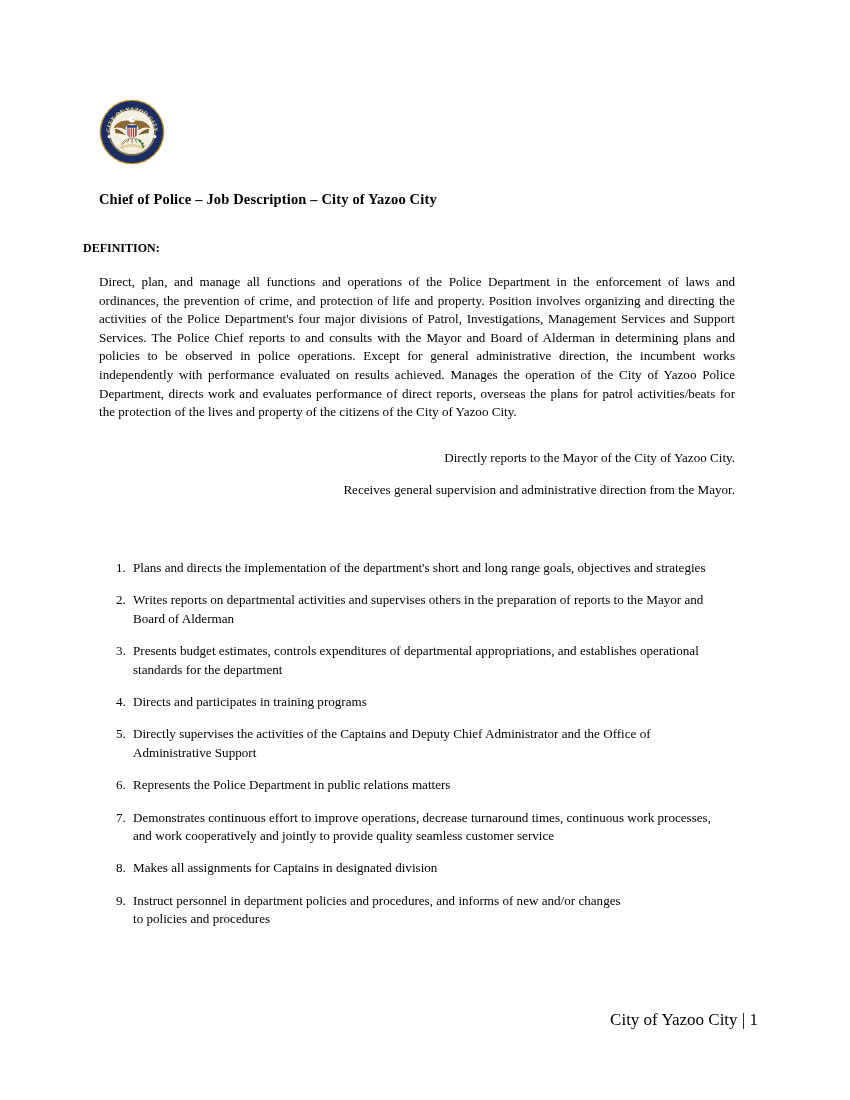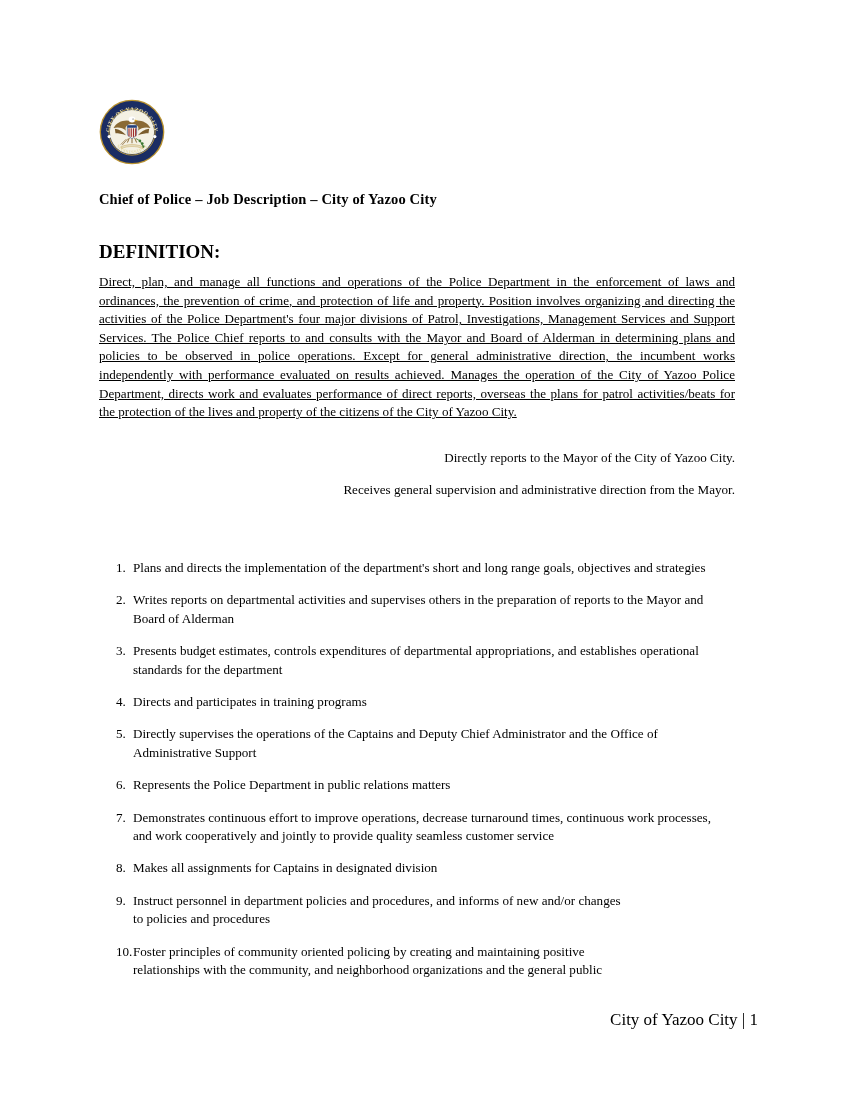--- a/index.html
+++ b/index.html
@@ -41,43 +41,43 @@
     width: 650px;
     font-size: 14.5px;
     font-weight: bold;
     letter-spacing: 0.15px;
     line-height: 1.2;
   }
 
   
   .heading {
     position: absolute;
-    left: 99px;
-    font-size: 19px;
+    left: 83px;
+    font-size: 12px;
     font-weight: bold;
     line-height: 1.2;
     white-space: nowrap;
   }
   .heading .u { text-decoration: underline; }
 
   #h-definition { top: 241px; }
   #h-supervision { top: 417px; }
   #h-examples    { top: 527px; }
 
   
   .para {
     position: absolute;
     left: 99px;
     width: 636px;
     font-size: 13.1px;
     line-height: 18.6px;
     text-align: justify;
     text-justify: inter-word;
   }
-  #p-definition { top: 273px; text-decoration: underline; }
+  #p-definition { top: 273px; }
 
   .para-plain {
     position: absolute;
     left: 99px;
     width: 636px;
     font-size: 13.1px;
     line-height: 18.6px;
     text-align: right;
   }
   #p-reports  { top: 449px; }
@@ -208,39 +208,35 @@
       <div class="duty">
         <div class="duty-num">3.</div>
         <div class="duty-text">Presents budget estimates, controls expenditures of departmental appropriations, and establishes operational standards for the department</div>
       </div>
       <div class="duty">
         <div class="duty-num">4.</div>
         <div class="duty-text">Directs and participates in training programs</div>
       </div>
       <div class="duty">
         <div class="duty-num">5.</div>
-        <div class="duty-text">Directly supervises the operations of the Captains and Deputy Chief Administrator and the Office of Administrative Support</div>
+        <div class="duty-text">Directly supervises the activities of the Captains and Deputy Chief Administrator and the Office of Administrative Support</div>
       </div>
       <div class="duty">
         <div class="duty-num">6.</div>
         <div class="duty-text">Represents the Police Department in public relations matters</div>
       </div>
       <div class="duty">
         <div class="duty-num">7.</div>
         <div class="duty-text">Demonstrates continuous effort to improve operations, decrease turnaround times, continuous work processes, and work cooperatively and jointly to provide quality seamless customer service</div>
       </div>
       <div class="duty">
         <div class="duty-num">8.</div>
         <div class="duty-text">Makes all assignments for Captains in designated division</div>
       </div>
       <div class="duty w-narrow">
         <div class="duty-num">9.</div>
         <div class="duty-text">Instruct personnel in department policies and procedures, and informs of new and/or changes to policies and procedures</div>
       </div>
-      <div class="duty w-narrow">
-        <div class="duty-num">10.</div>
-        <div class="duty-text">Foster principles of community oriented policing by creating and maintaining positive relationships with the community, and neighborhood organizations and the general public</div>
-      </div>
     </div>
 
   <div class="footer">City of Yazoo City | 1</div>
 
 </div>
 
 </body></html>

